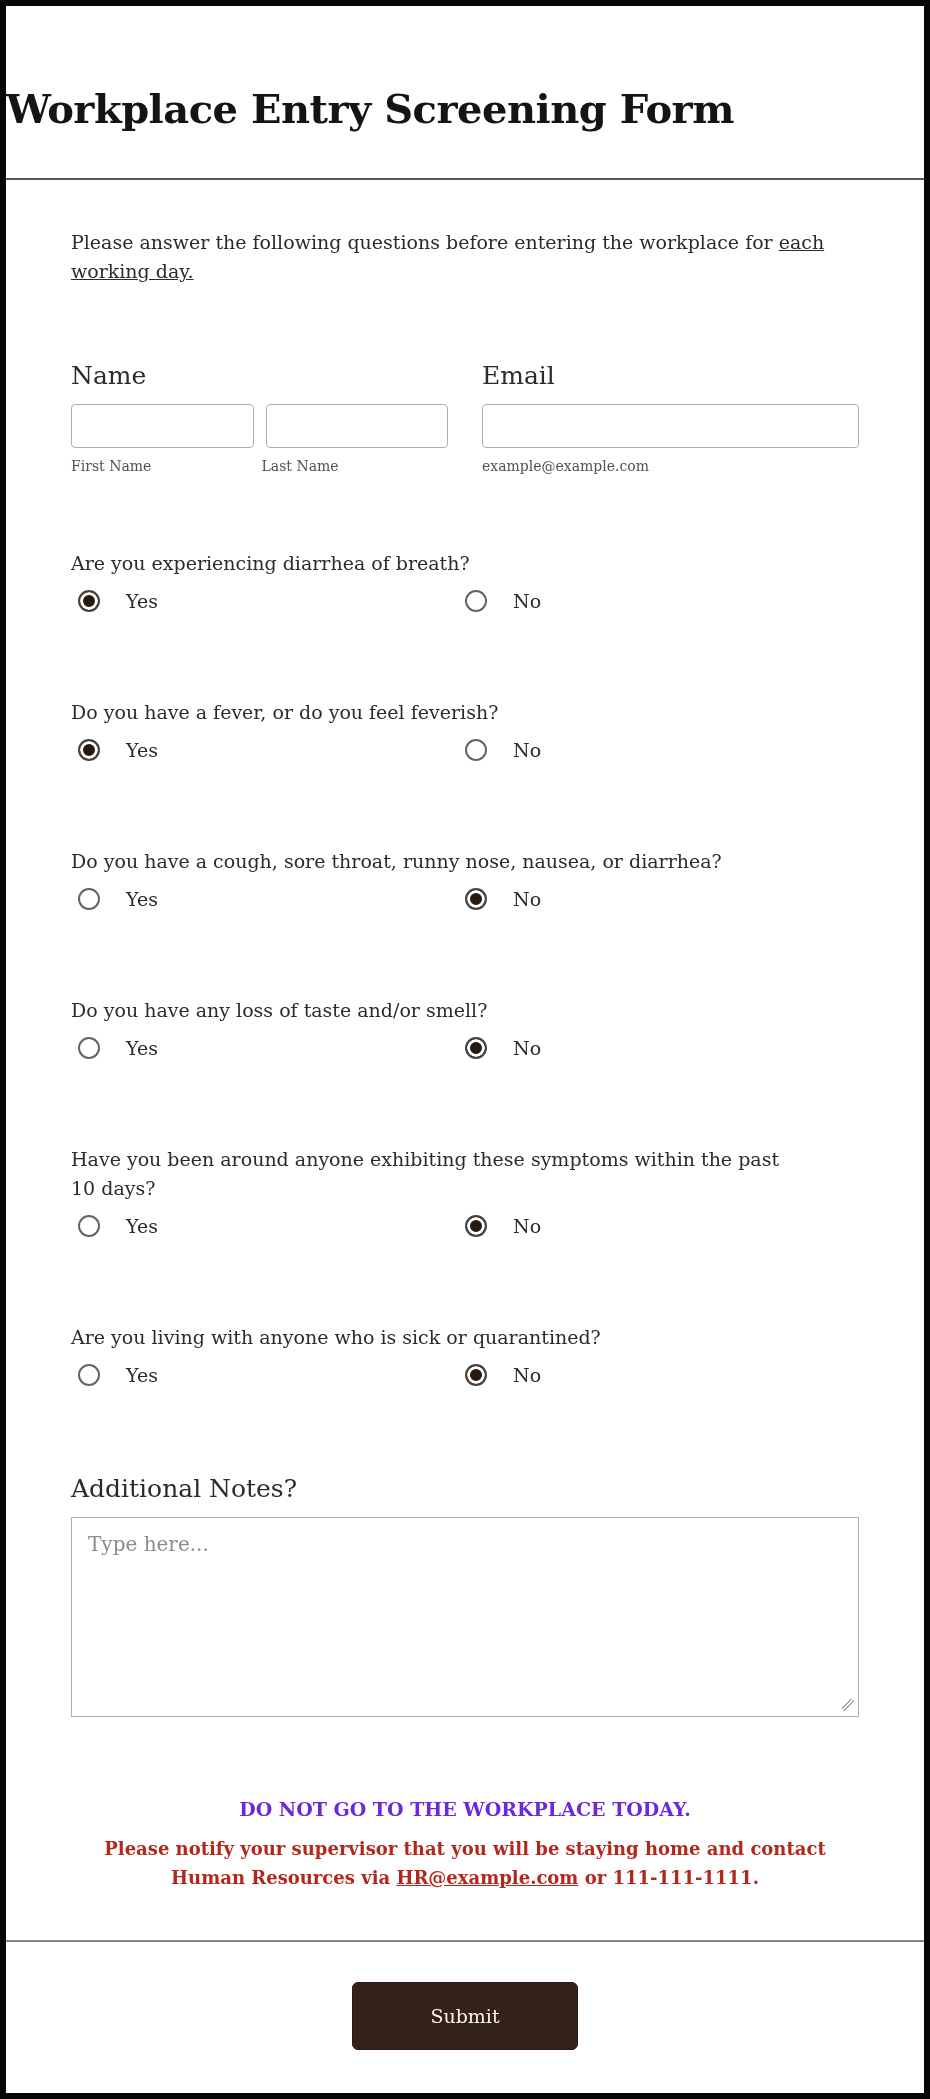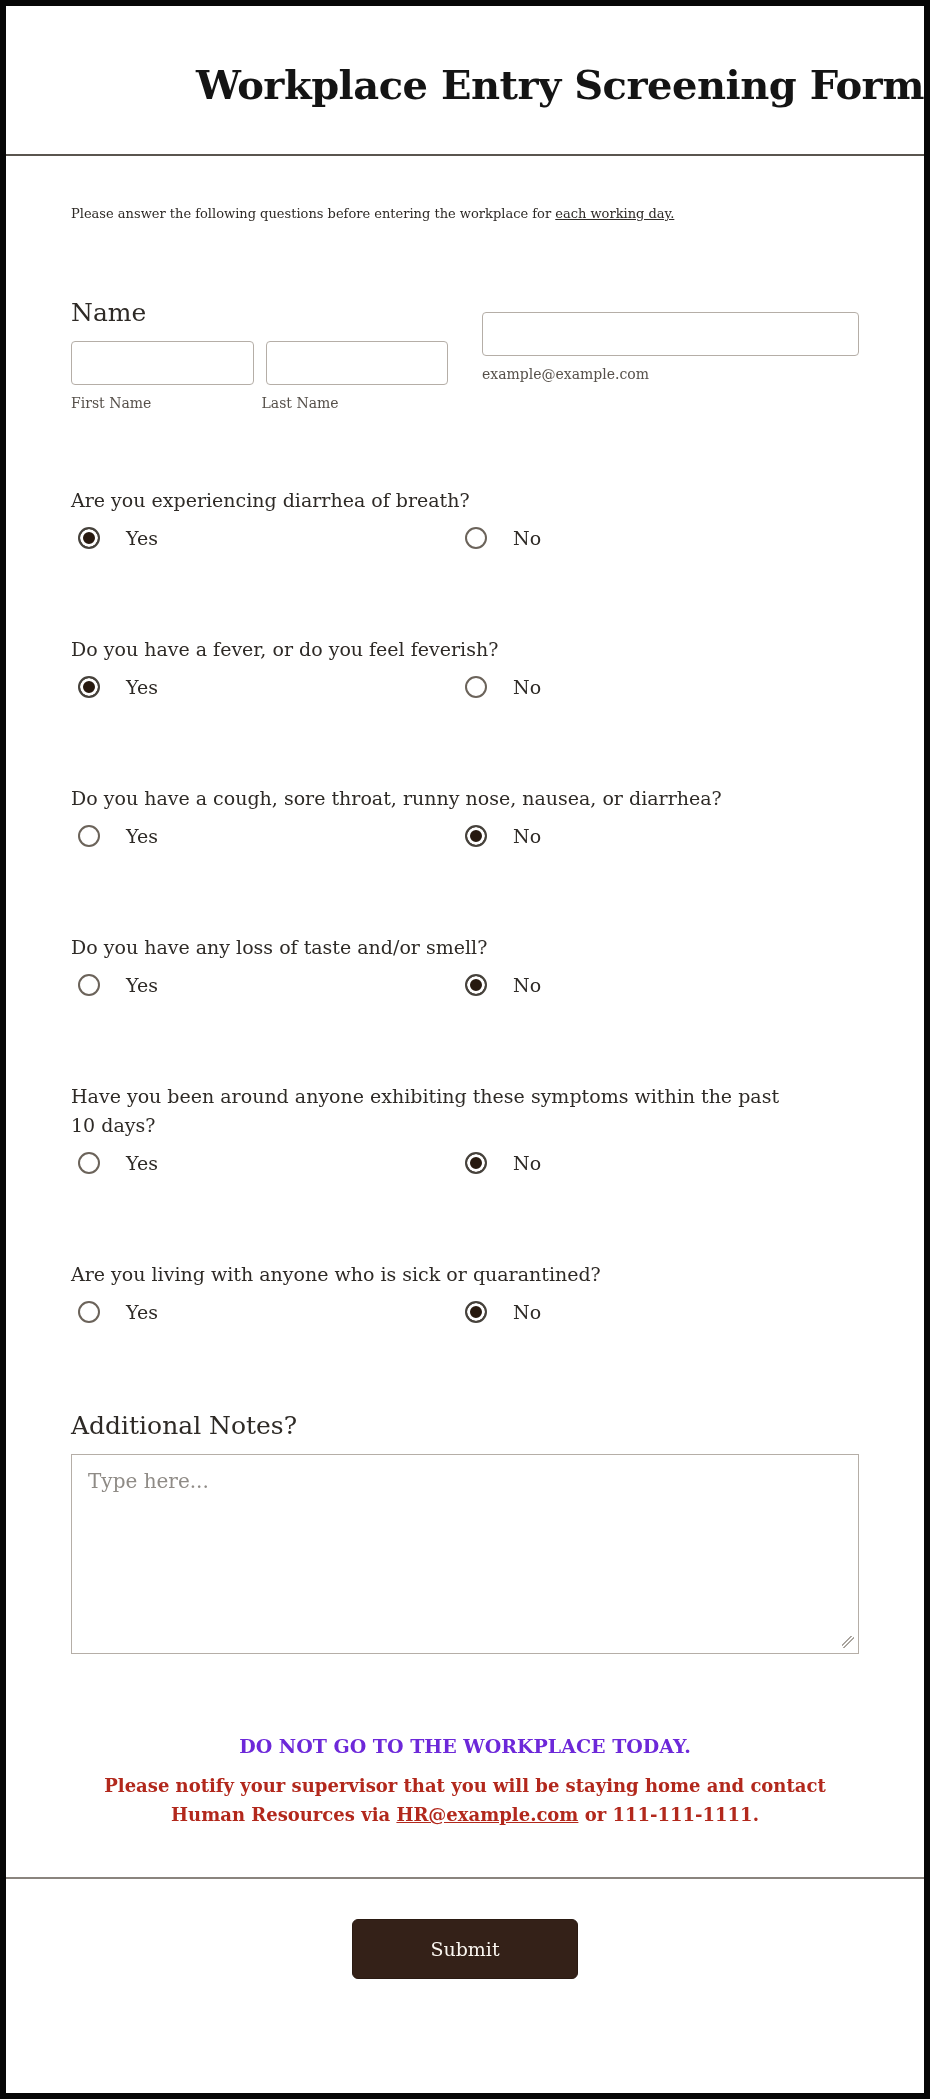--- a/index.html
+++ b/index.html
@@ -7,30 +7,30 @@
   body { font-family:"DejaVu Serif", serif; color:#2e2a26; }
 
   .page {
     width:930px; height:2099px;
     border:6px solid #070707;
     background:#ffffff;
     position:relative;
     overflow:hidden;
   }
 
-  .header { padding-top:56px; text-align:right; }
+  .header { padding-top:80px; text-align:left; }
   .form-title {
     font-size:40px; line-height:1.15; font-weight:bold; color:#141414;
     letter-spacing:-0.5px;
   }
   .header-rule { margin-top:46px; border:none; border-top:2px solid #5a554f; }
 
   .content { padding:0 65px; }
 
-  .intro { margin-top:48px; font-size:13px; line-height:1.55; max-width:770px; }
+  .intro { margin-top:48px; font-size:19px; line-height:1.55; max-width:770px; }
   .intro .u { text-decoration:underline; }
 
   .fields-row { margin-top:74px; display:flex; gap:34px; }
   .field-col { flex:1; }
   .field-label { font-size:25px; line-height:29px; }
   .inputs-row { margin-top:14px; display:flex; gap:12px; }
   .text-input {
     width:100%; height:44px;
     border:1px solid #b5aea7; border-radius:4px;
     background:#fff; font-family:"DejaVu Serif", serif; font-size:18px;
@@ -81,21 +81,21 @@
   .warning-body {
     margin-top:10px; text-align:center;
     font-size:18px; line-height:29px; font-weight:bold; color:#b2281c;
     max-width:788px; margin-left:auto; margin-right:auto;
   }
   .warning-body a { color:#b2281c; }
 
   .footer-rule { margin-top:48px; border:none; border-top:2px solid #8a847e; }
   .footer { padding-top:40px; text-align:center; }
   .submit-btn {
-    width:226px; height:60px;
+    width:226px; height:68px;
     background:#342118; color:#faf6f0;
     border:1px solid #2a1a12; border-radius:6px;
     font-family:"DejaVu Serif", serif; font-size:19px;
     cursor:pointer;
   }
 </style>
 </head>
 <body>
 
 <div class="page">
@@ -115,20 +115,21 @@
         <div class="inputs-row">
           <input class="text-input half" type="text" value="" style="">
           <input class="text-input half" type="text" value="" style="">
         </div>
         <div class="sublabels-row">
           <div class="sublabel">First Name</div>
           <div class="sublabel">Last Name</div>
         </div>
       </div>
       <div class="field-col">
+        <div class="field-label">Email</div>
         <div class="inputs-row">
           <input class="text-input" type="text" value="" style="">
         </div>
         <div class="sublabels-row">
           <div class="sublabel">example@example.com</div>
         </div>
       </div>
     </div>
 
     <div class="question-block first">

